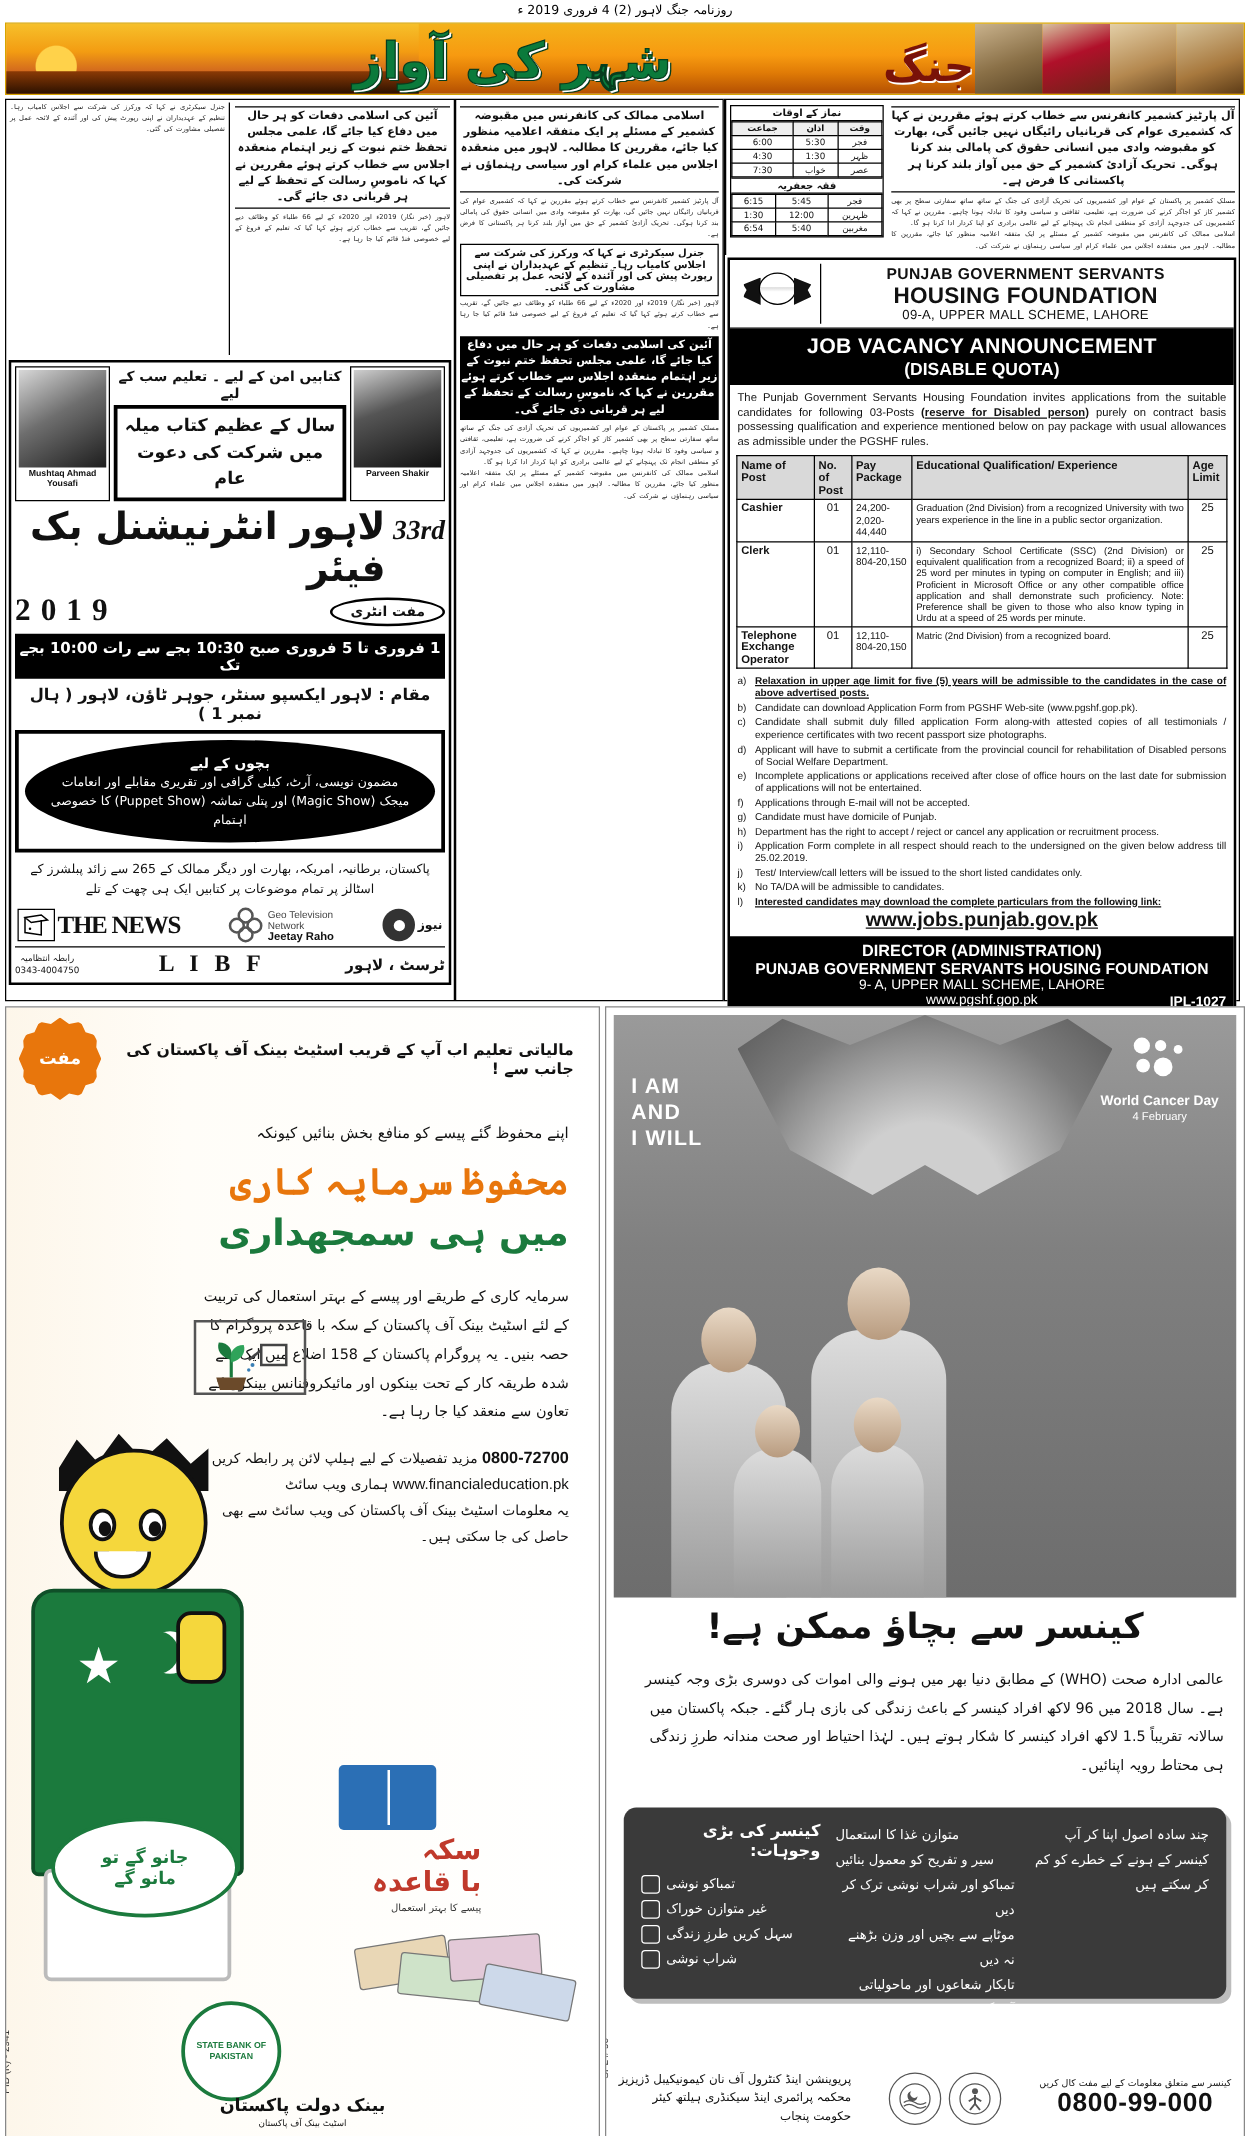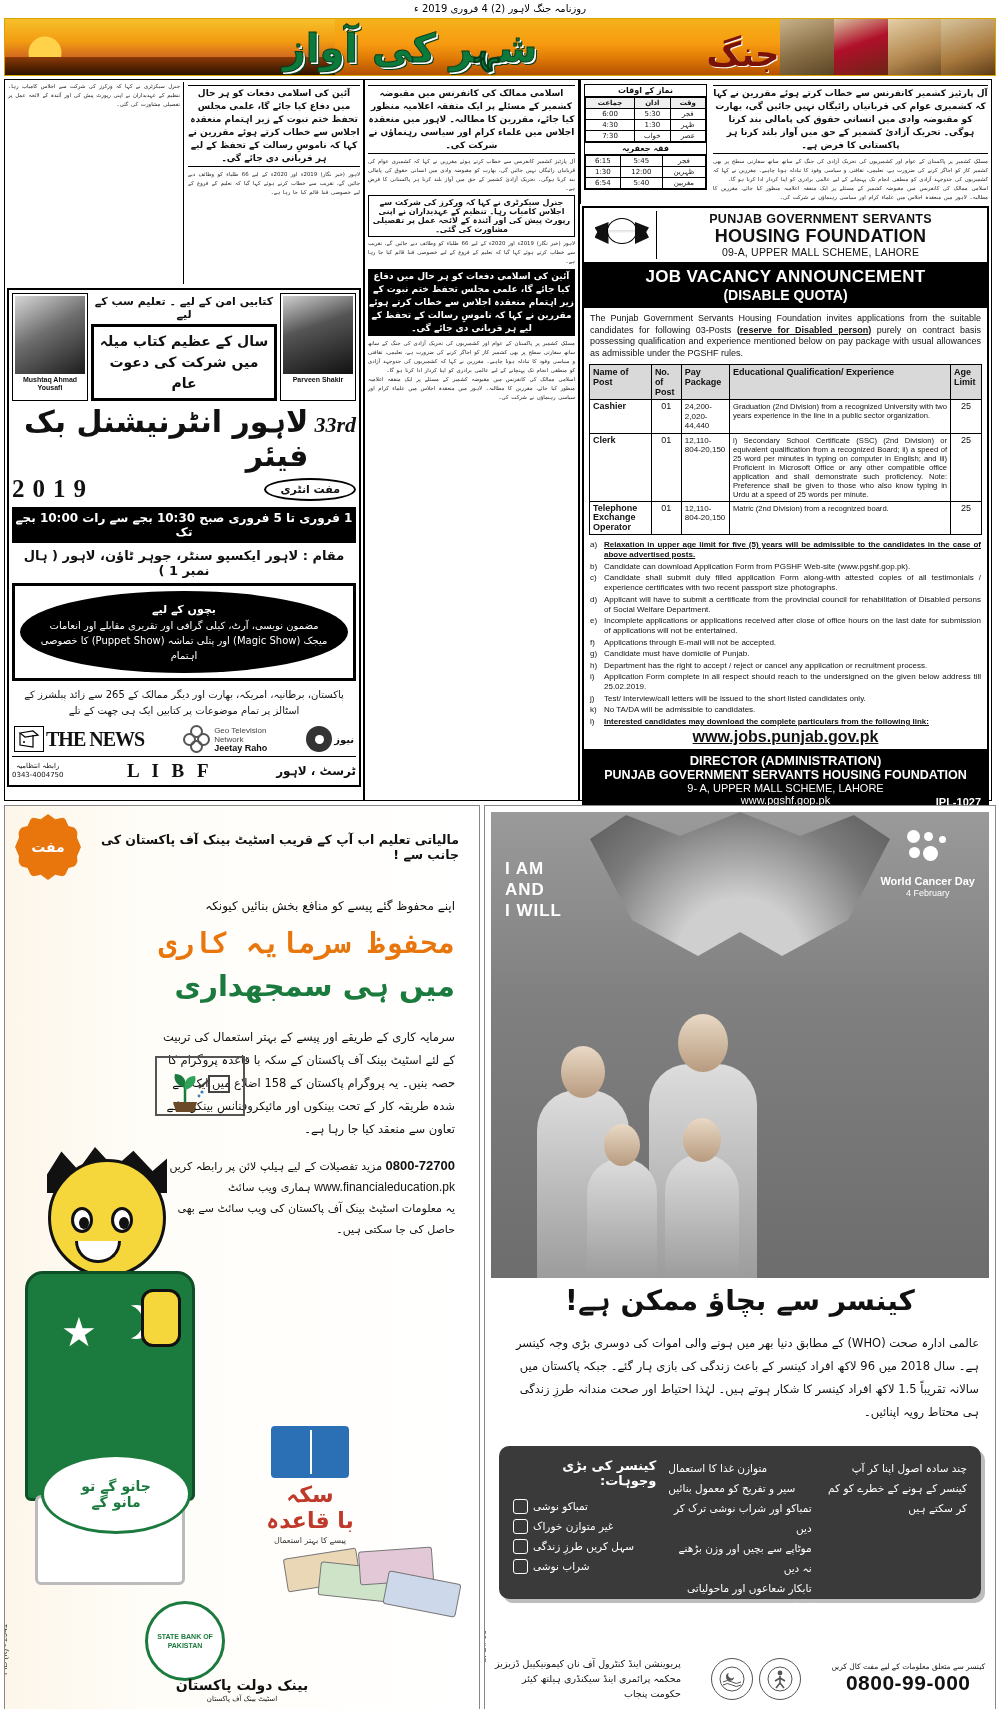--- a/index.html
+++ b/index.html
@@ -44,22 +44,22 @@
   }
   .mh-title span {
     font-family:"DejaVu Sans", sans-serif;
     font-size:40px; font-weight:bold;
     color:#0b7a3b;
     -webkit-text-stroke:1px #063d1e;
     text-shadow:2px 2px 0 #fff, 3px 3px 0 #063d1e;
     white-space:nowrap;
   }
   .mh-jang {
-    position:absolute; right:212px; top:3px; width:80px; height:52px;
-    display:flex; align-items:flex-end; justify-content:center;
+    position:absolute; right:212px; top:15px; width:80px; height:52px;
+    display:flex; align-items:flex-start; justify-content:center;
     direction:rtl;
     margin-left:16px;
   }
   .mh-jang span{
     font-family:"DejaVu Sans", sans-serif; font-size:34px; font-weight:bold;
     color:#7a1208; text-shadow:1px 1px 0 #fff;
   }
   .mh-photos { position:absolute; right:0; top:0; width:215px; height:100%; display:flex; }
   .mh-ph { flex:1; height:100%; }
   .mh-ph1{ background:linear-gradient(160deg,#c9b28c,#8a7047 55%,#5a4424); }
@@ -197,21 +197,21 @@
   .sbp-top { display:flex; align-items:center; justify-content:flex-end; padding:8px 10px 0; direction:rtl; }
   .sbp-badge { width:66px; height:66px; background:#e8760c; color:#fff; border-radius:50%;
      display:flex; align-items:center; justify-content:center; font-family:"DejaVu Sans", sans-serif;
      font-size:14px; font-weight:bold;
      clip-path:polygon(50% 0%,61% 8%,75% 5%,81% 18%,95% 22%,94% 36%,100% 50%,94% 64%,95% 78%,81% 82%,75% 95%,61% 92%,50% 100%,39% 92%,25% 95%,19% 82%,5% 78%,6% 64%,0% 50%,6% 36%,5% 22%,19% 18%,25% 5%,39% 8%); }
   .sbp-tagline { flex:1; direction:rtl; text-align:right; font-family:"DejaVu Sans", sans-serif;
                  font-size:12.5px; font-weight:bold; padding-right:10px; }
   .sbp-sub { direction:rtl; text-align:right; font-family:"DejaVu Sans", sans-serif;
              font-size:12px; padding:16px 24px 0; line-height:20px; }
   .sbp-head { direction:rtl; text-align:right; padding:10px 24px 0; }
-  .sbp-h1 { font-family:Liberation Mono, monospace; font-size:29px; font-weight:bold; color:#e8760c; line-height:40px; }
+  .sbp-h1 { font-family:Liberation Sans, sans-serif; font-size:29px; font-weight:bold; color:#e8760c; line-height:40px; }
   .sbp-h2 { font-family:"DejaVu Sans", sans-serif; font-size:29px; font-weight:bold; color:#1b7a3d; line-height:40px; }
   .sbp-icon { position:absolute; left:150px; top:250px; width:90px; height:60px; border:2px solid #555; }
   .sbp-body { direction:rtl; text-align:right; font-family:"DejaVu Sans", sans-serif;
               font-size:11.5px; line-height:23px; padding:20px 24px 0 150px; }
   .sbp-contact { direction:rtl; text-align:right; font-family:"DejaVu Sans", sans-serif;
                  font-size:11px; line-height:21px; padding:14px 24px 0 150px; }
   .sbp-contact .num { font-family:"Liberation Sans", sans-serif; font-weight:bold; font-size:13px; }
   .sbp-contact .web { font-family:"Liberation Sans", sans-serif; font-size:12px; }
   .sbp-mascot { position:absolute; left:8px; bottom:120px; width:210px; height:430px; }
   .m-head { position:absolute; left:35px; top:0; width:118px; height:118px; background:#f5d73c; border-radius:50%;
@@ -228,21 +228,21 @@
   .m-star { position:absolute; left:48px; top:150px; color:#fff; font-size:40px; }
   .m-moon { position:absolute; left:96px; top:146px; width:34px; height:34px; border-radius:50%;
             box-shadow:10px 0 0 0 #fff; }
   .m-thumb { position:absolute; left:128px; top:130px; width:40px; height:58px; background:#f5d73c;
              border:3px solid #111; border-radius:12px; }
   .m-legs { position:absolute; left:22px; top:336px; width:150px; height:90px; background:#fff;
             border:3px solid #bbb; border-radius:6px; }
   .sbp-slogan { position:absolute; left:36px; bottom:175px; width:150px; height:80px; border:3px solid #1b7a3d;
       border-radius:50%; display:flex; flex-direction:column; align-items:center; justify-content:center;
       direction:rtl; font-family:"DejaVu Sans", sans-serif; font-size:14px; font-weight:bold; color:#1b7a3d; background:#fff; }
-  .sbp-sikka { position:absolute; left:230px; bottom:164px; width:150px; text-align:center; direction:rtl; }
+  .sbp-sikka { position:absolute; left:230px; bottom:178px; width:150px; text-align:right; direction:rtl; }
   .sikka-book { width:78px; height:52px; margin:0 auto 4px; background:#2b6fb5; border-radius:4px; position:relative; }
   .sikka-book:after{ content:""; position:absolute; left:50%; top:4px; width:2px; height:44px; background:#fff; }
   .sikka-txt { font-family:"DejaVu Sans", sans-serif; font-size:22px; font-weight:bold; color:#c0392b; line-height:26px; }
   .sikka-sub { font-family:"DejaVu Sans", sans-serif; font-size:8px; color:#333; margin-top:2px; }
   .sbp-money { position:absolute; right:14px; bottom:80px; width:180px; height:90px; }
   .note { position:absolute; width:74px; height:34px; border:1px solid #777; border-radius:3px; }
   .sbp-seal { position:absolute; left:140px; bottom:28px; width:80px; height:80px; border:3px solid #1b7a3d;
               border-radius:50%; display:flex; align-items:center; justify-content:center; text-align:center;
               font-size:7px; font-weight:bold; color:#1b7a3d; line-height:9px; background:#fff; }
   .sbp-bank { position:absolute; left:0; right:0; bottom:6px; text-align:center; direction:rtl;

